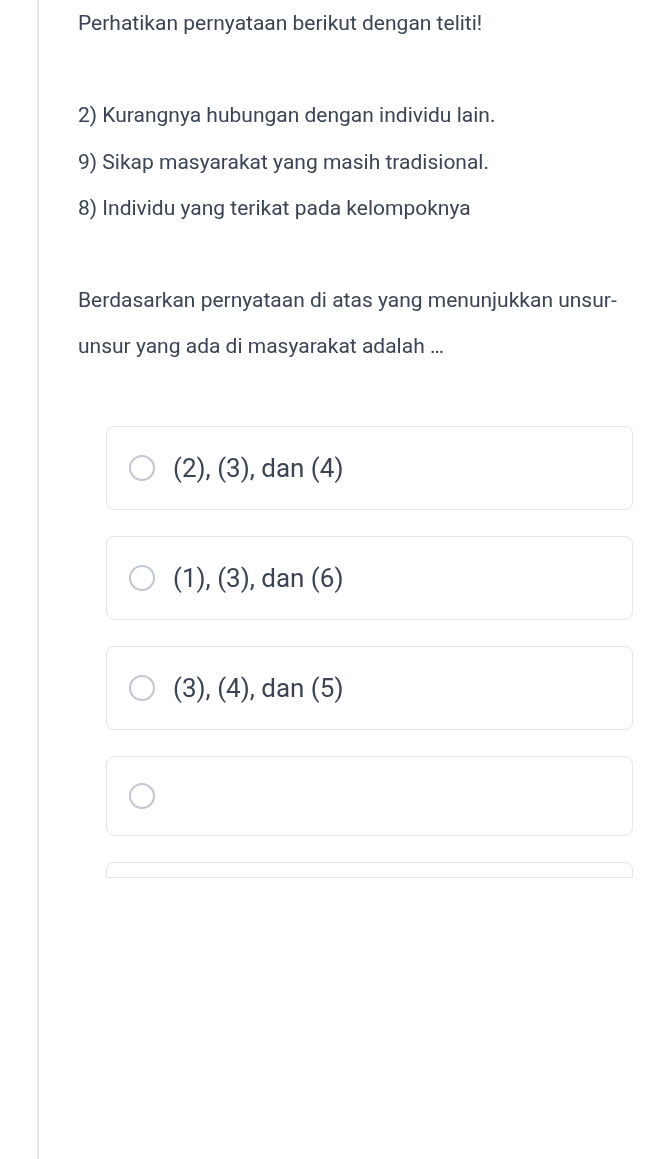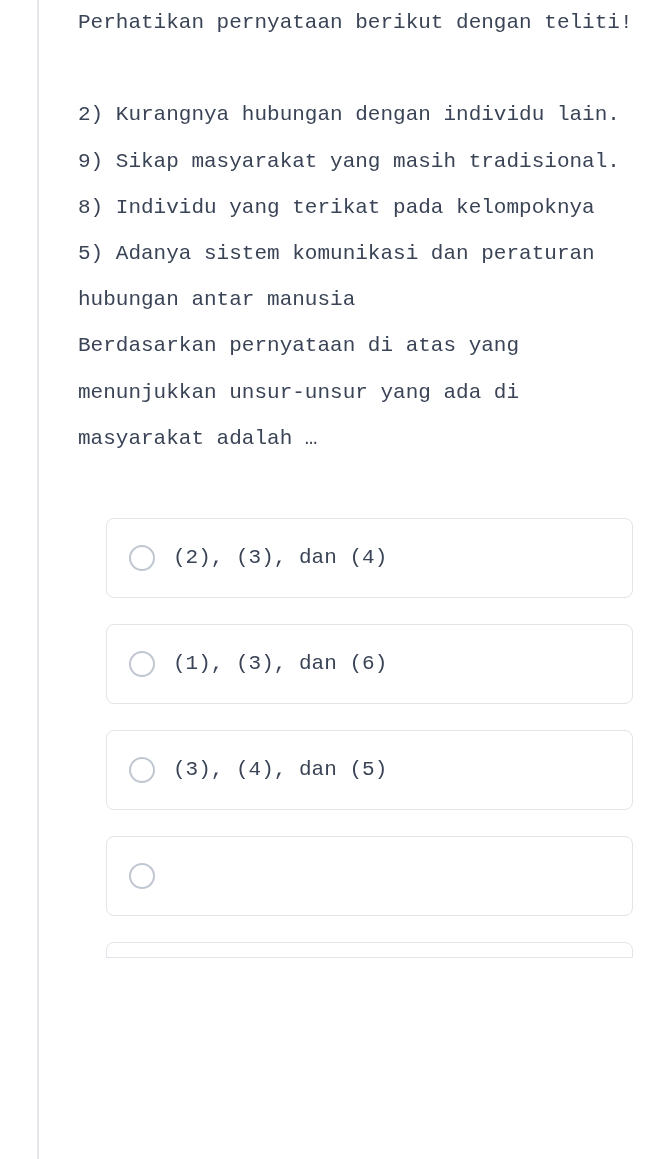--- a/index.html
+++ b/index.html
@@ -17,21 +17,20 @@
     .vertical-line {
       position: absolute;
       left: 37px;
       top: 0;
       width: 2px;
       height: 1159px;
       background: #e3e5e8;
     }
     .content {
       padding: 0 20px 0 78px;
-      font-family: Liberation Mono, monospace;
     }
     .question-text {
       color: #3a4456;
       font-size: 21px;
       line-height: 2.2;
     }
     .options-container {
       margin-top: 56px;
       padding-left: 28px;
     }
@@ -48,21 +47,21 @@
     .radio-circle {
       width: 26px;
       height: 26px;
       border: 2px solid #c0c7d1;
       border-radius: 50%;
       flex-shrink: 0;
       margin-right: 18px;
     }
     .option-label {
       color: #3a4456;
-      font-size: 21px;
+      font-size: 26px;
     }
     .partial-option {
       border: 1px solid #e1e4e8;
       border-top-left-radius: 8px;
       border-top-right-radius: 8px;
       padding: 8px 22px 0 22px;
       margin-bottom: 0;
       height: 16px;
       background: #ffffff;
     }
@@ -72,21 +71,21 @@
 
 <div class="vertical-line"></div>
 
 <div class="content">
   <div class="question-text">
     <span>Perhatikan pernyataan berikut dengan teliti!</span><br>
     <br>
     <span>2) Kurangnya hubungan dengan individu lain.</span><br>
     <span>9) Sikap masyarakat yang masih tradisional.</span><br>
     <span>8) Individu yang terikat pada kelompoknya</span><br>
-    <span>5) Adanya sistem komunikasi dan peraturan hubungan antar manusia</span><br>
+    <br>
     <span>Berdasarkan pernyataan di atas yang menunjukkan unsur-unsur yang ada di masyarakat adalah …</span>
   </div>
 
   <div class="options-container">
     <div class="option">
       <div class="radio-circle"></div>
       <span class="option-label">(2), (3), dan (4)</span>
     </div>
     <div class="option">
       <div class="radio-circle"></div>

